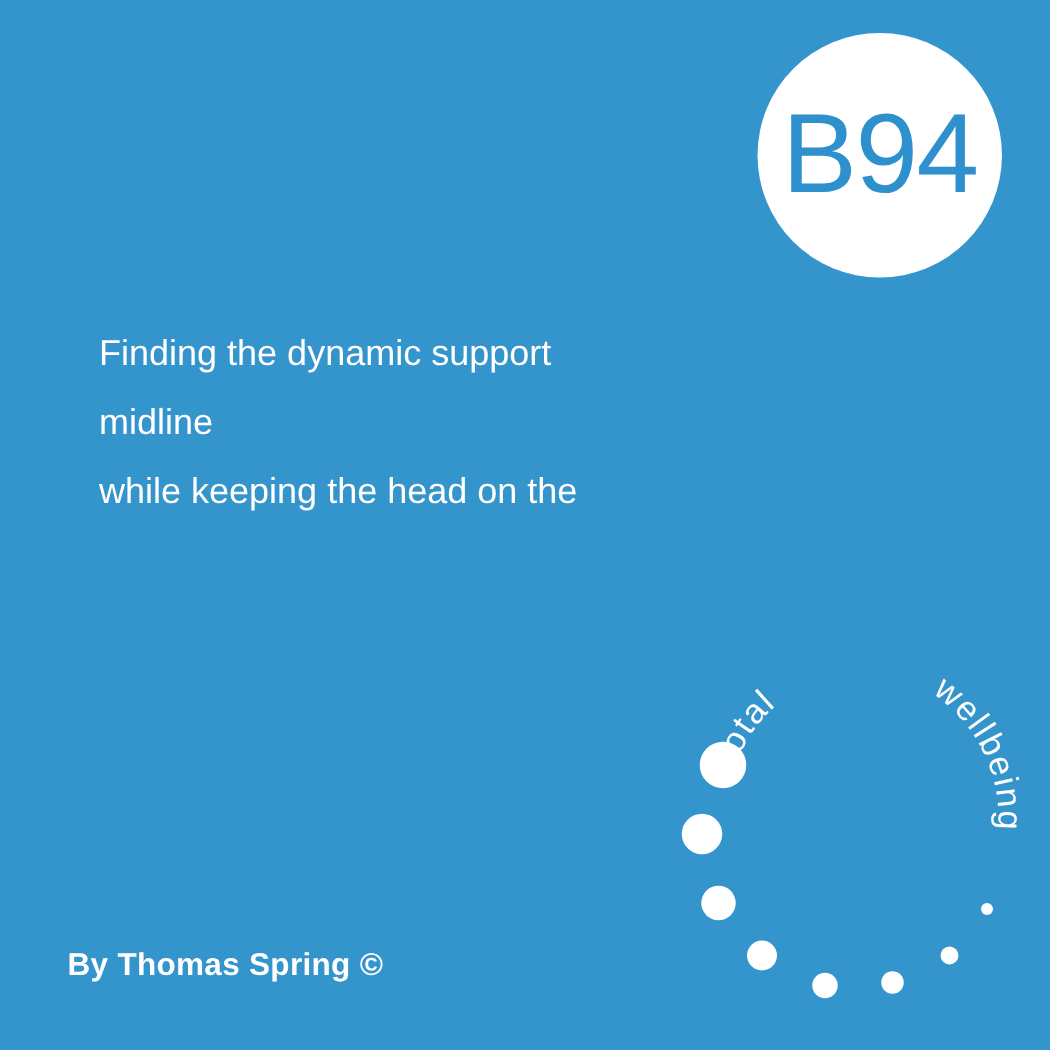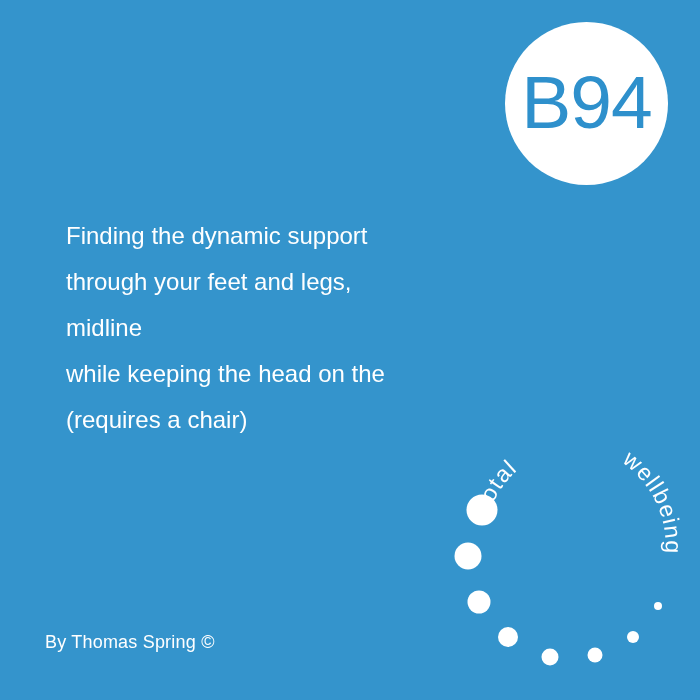--- a/index.html
+++ b/index.html
@@ -61,22 +61,22 @@
     display: block;
     white-space: pre;
   }
 
   
   #attribution {
     position: absolute;
     left: 45px;
     top: 632px;
     font-family: "Liberation Sans", sans-serif;
-    font-size: 18px;
-    font-weight: normal;
+    font-size: 21px;
+    font-weight: bold;
     color: #FFFFFF;
     letter-spacing: 0.2px;
   }
 
   
   #logo {
     position: absolute;
     left: 455px;
     top: 442px;
     width: 230px;
@@ -101,24 +101,22 @@
 <body>
 
 <div id="card">
 
   <div id="badge">
     <span id="badge-label">B94</span>
   </div>
 
   <div id="instruction">
     <span class="line">Finding the dynamic support</span>
-    <span class="line">through your feet and legs,</span>
     <span class="line">midline</span>
     <span class="line">while keeping the head on the</span>
-    <span class="line">(requires a chair)</span>
   </div>
 
   <div id="attribution">By Thomas Spring ©</div>
 
   <div id="logo">
     <svg viewBox="0 0 230 230" xmlns="http://www.w3.org/2000/svg">
       <defs>
         <path id="arc-top" d="M 34 74 A 90 90 0 0 1 152 12" fill="none"></path>
         <path id="arc-right" d="M 163 18 A 100 100 0 0 1 200 148" fill="none"></path>
       </defs>

